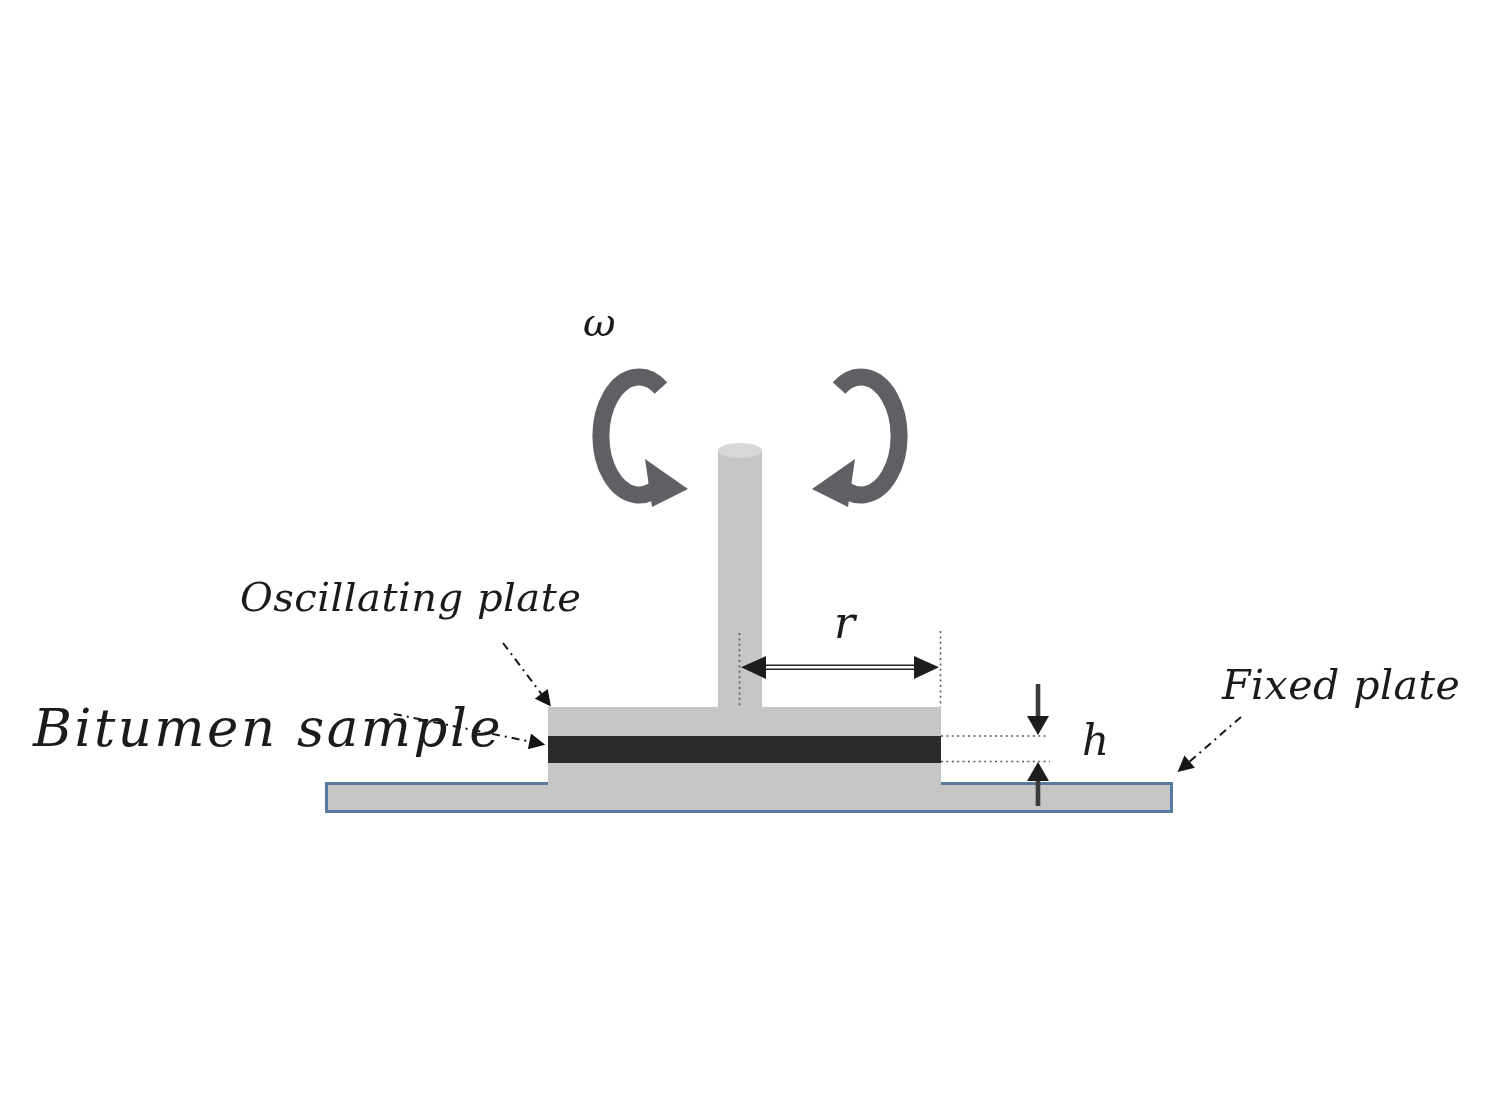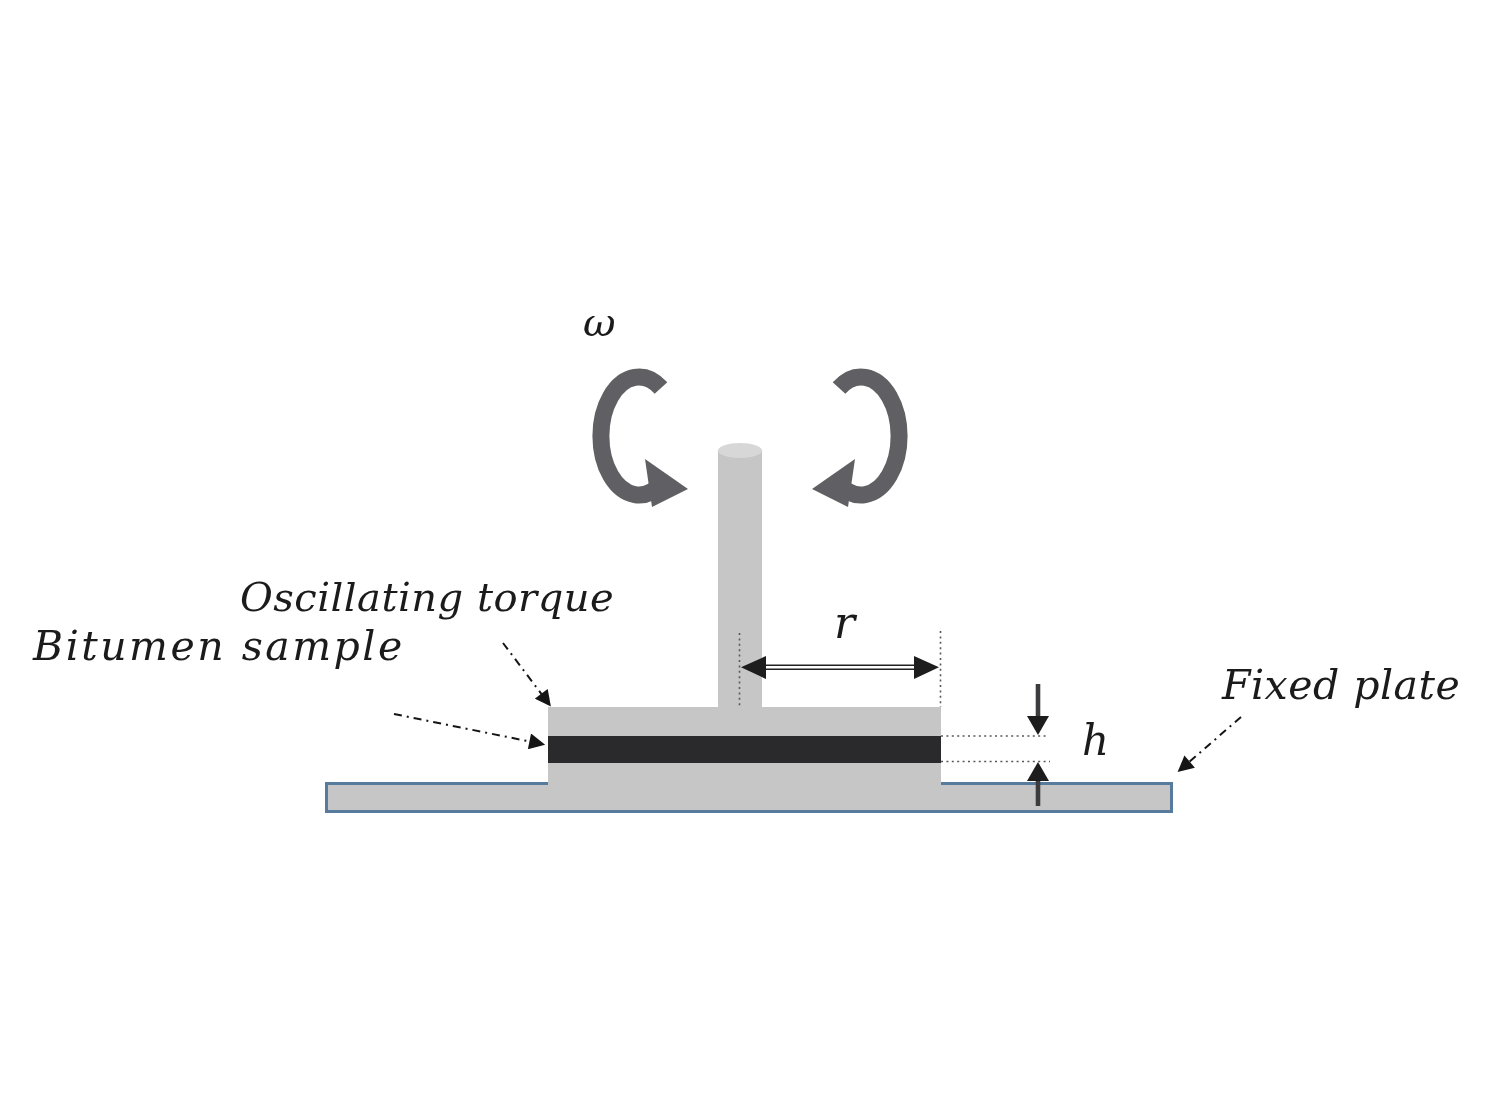--- a/index.html
+++ b/index.html
@@ -28,21 +28,21 @@
   .gapline{stroke:#3c3c3e;stroke-width:4.6;}
   .leader{stroke:#151515;stroke-width:2;stroke-dasharray:8 5 2 5;}
   .ah-fill{fill:#151515;}
 
   
   .lbl{position:absolute;font-family:"DejaVu Serif",serif;font-style:italic;
     color:var(--text,#1b1b1b);line-height:1;white-space:nowrap;z-index:6;}
   .lbl-omega{left:583px;top:302px;font-size:40px;}
   .lbl-torque{left:728px;top:292px;font-size:41px;}
   .lbl-osc{left:240px;top:577px;font-size:40px;letter-spacing:.5px;}
-  .lbl-bitumen{left:33px;top:626px;font-size:41px;letter-spacing:2.5px;}
+  .lbl-bitumen{left:33px;top:701px;font-size:53px;letter-spacing:2.5px;}
   .lbl-fixed{left:1222px;top:665px;font-size:41px;letter-spacing:.5px;}
   .lbl-r{left:834px;top:601px;font-size:44px;}
   .lbl-h{left:1082px;top:720px;font-size:42px;}
 </style>
 </head>
 <body>
 
 <div class="stage">
 
   <div class="shape fixed-plate"></div>
@@ -92,19 +92,19 @@
     </g>
     <g>
       <line class="leader" x1="394" y1="714" x2="542" y2="744" marker-end="url(#ah)"></line>
     </g>
     <g>
       <line class="leader" x1="1241" y1="717" x2="1180" y2="770" marker-end="url(#ah)"></line>
     </g>
   </svg>
 
   <div class="lbl lbl-omega">ω</div>
-  <div class="lbl lbl-osc">Oscillating torque</div>
+  <div class="lbl lbl-osc">Oscillating plate</div>
   <div class="lbl lbl-bitumen">Bitumen sample</div>
   <div class="lbl lbl-fixed">Fixed plate</div>
   <div class="lbl lbl-r">r</div>
   <div class="lbl lbl-h">h</div>
 
 </div>
 
 </body></html>

